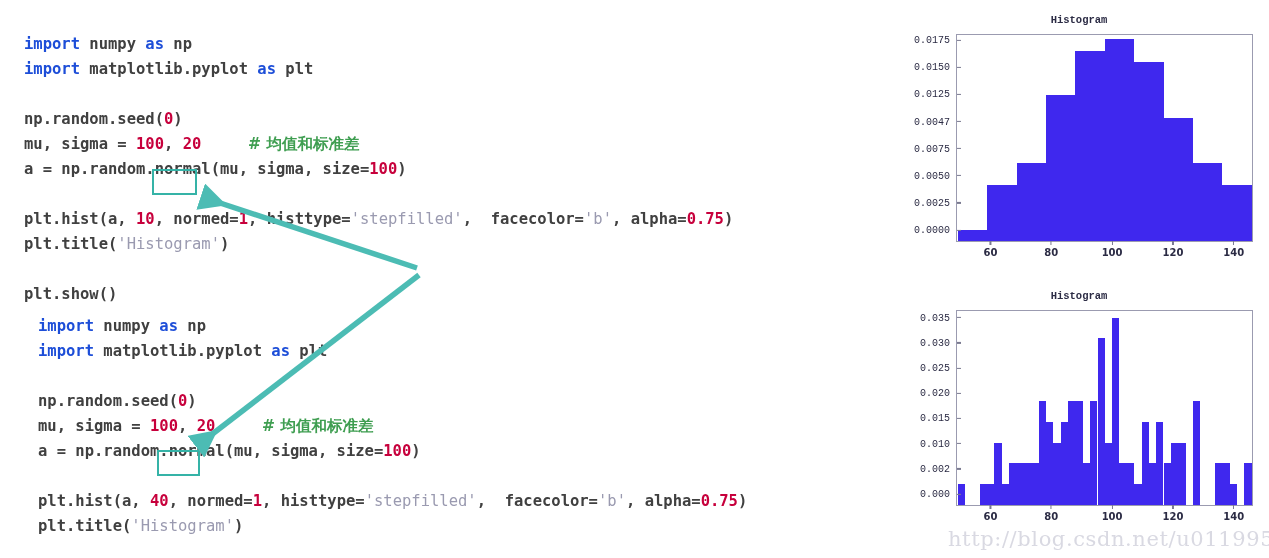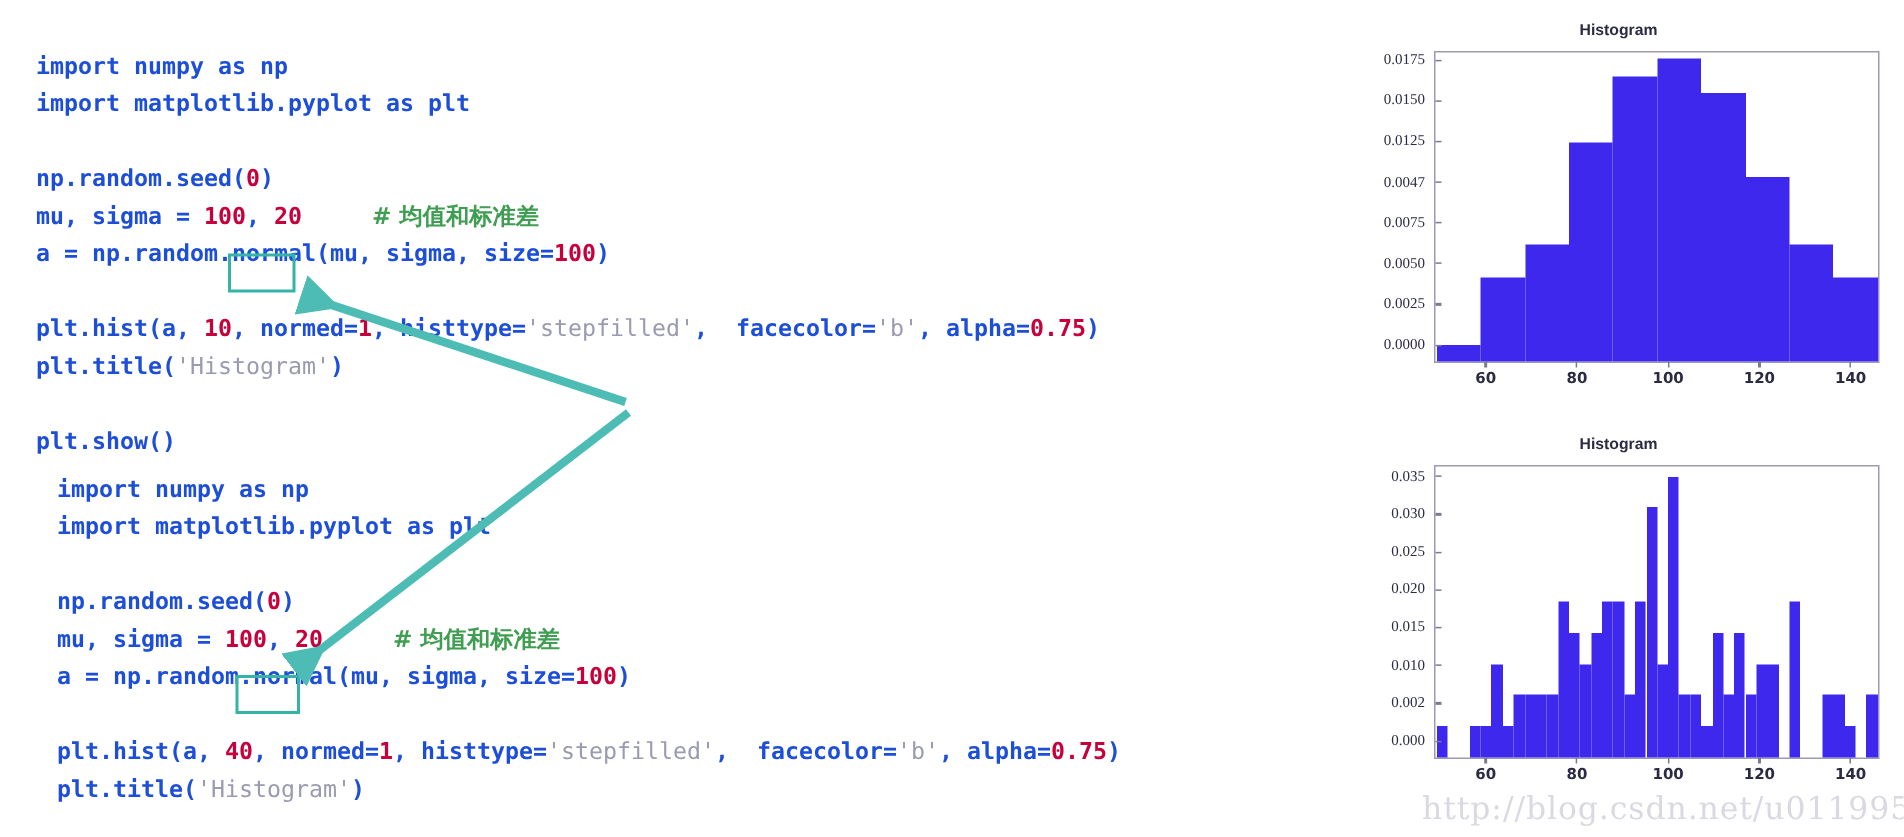--- a/index.html
+++ b/index.html
@@ -12,49 +12,49 @@
               font-size:15.5px;line-height:25px;font-weight:700;color:#1a1a3c;}
   #block-1{left:24px;top:16px;}
   #block-2{left:38px;top:298px;}
 
   .line{height:25px;}
   .blank{height:25px;}
   .kw{color:#1d4ed8;}
   .num{color:#c7003c;}
   .str{color:#9a9ab0;font-weight:400;}
   .cmt{color:#3f9e51;font-family:"DejaVu Sans",sans-serif;font-weight:700;}
-  .id{color:#1d4ed8;}
+  .id{color:#404040;}
 
   
   .hl{position:absolute;border:2.5px solid #35b3a7;box-sizing:border-box;}
   #hl-10{left:152px;top:169px;width:45px;height:26px;}
   #hl-40{left:157px;top:450px;width:43px;height:26px;}
 
   
   .anno-svg{position:absolute;left:0;top:0;width:890px;height:558px;overflow:visible;}
   .anno-text{position:absolute;left:425px;top:252px;
              font-family:"DejaVu Serif","Liberation Serif",serif;
              font-size:36px;font-weight:700;color:#4cbcb4;white-space:nowrap;
              letter-spacing:.5px;}
 
   
   .chart{position:absolute;background:#fff;}
   #chart-top{left:893px;top:14px;width:372px;height:268px;}
   #chart-bottom{left:893px;top:290px;width:372px;height:262px;}
 
   .chart-title{position:absolute;left:0;right:0;top:0;text-align:center;
-               font-family:Liberation Sans, sans-serif;font-size:10.5px;font-weight:700;
+               font-family:Liberation Mono, monospace;font-size:10.5px;font-weight:700;
                color:#2b2b44;}
   .plot-frame{position:absolute;border:1.4px solid #9b9bb0;box-sizing:content-box;
               background:#fff;overflow:visible;}
   #frame-top{left:63px;top:20px;right:12px;bottom:40px;}
   #frame-bottom{left:63px;top:20px;right:12px;bottom:46px;}
 
   .ytick{position:absolute;right:100%;transform:translateY(-50%);
-         font-family:Liberation Serif, serif;font-size:10px;color:#2b2b44;
+         font-family:Liberation Mono, monospace;font-size:10px;color:#2b2b44;
          white-space:nowrap;padding-right:7px;}
   .ytick::after{content:"";position:absolute;right:-4px;top:50%;width:4px;height:1.2px;
                 background:#7a7a90;transform:translateY(-50%);}
   .xtick{position:absolute;top:100%;transform:translateX(-50%);
          font-family:"DejaVu Sans",sans-serif;font-size:10px;font-weight:700;color:#2b2b44;
          padding-top:6px;white-space:nowrap;}
   .xtick::before{content:"";position:absolute;left:50%;top:0;width:1.2px;height:4px;
                  background:#7a7a90;transform:translateX(-50%);}
 
   .bars{position:absolute;left:0;top:0;right:0;bottom:0;}

